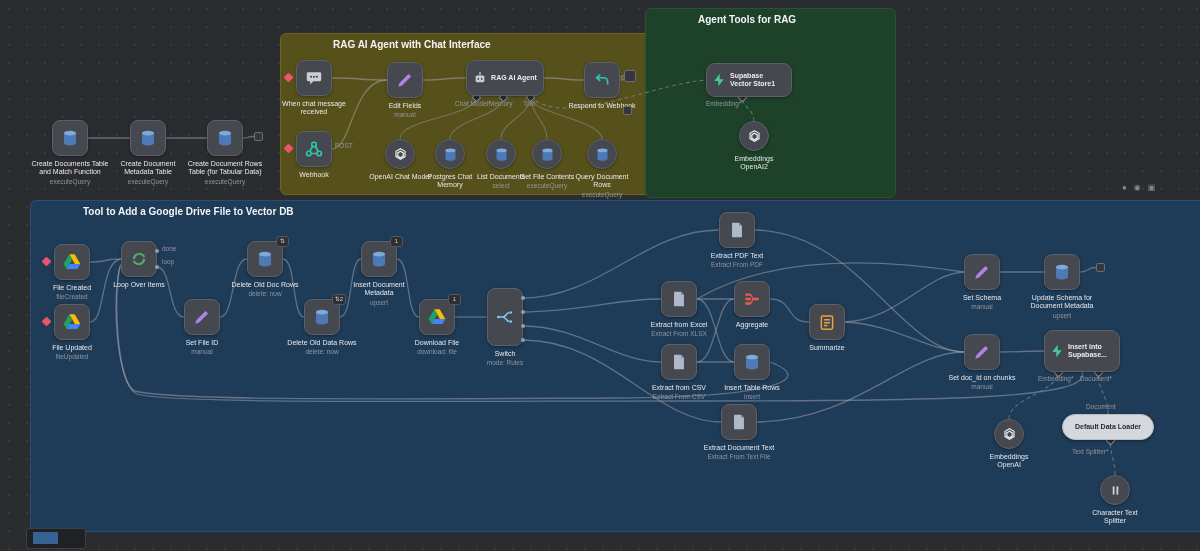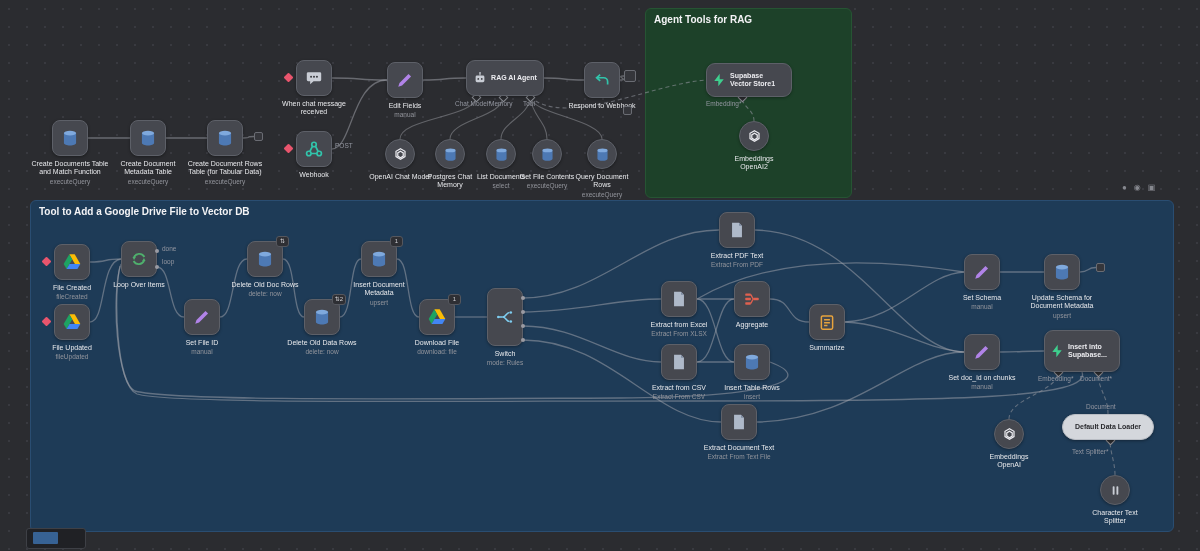--- a/index.html
+++ b/index.html
@@ -1,19 +1,19 @@
 <!DOCTYPE html>
 <html><head>
 <meta charset="utf-8">
 <style>
   html,body{margin:0;padding:0;background:#232428;}
   body{width:1200px;height:551px;overflow:hidden;font-family:"Liberation Sans",sans-serif;}
   #canvas{position:relative;width:1200px;height:551px;background-color:#2b2c30;
     background-image:radial-gradient(#393a40 1px, transparent 1.3px);background-size:18px 18px;}
-  .group{position:absolute;border-radius:6px;z-index:1;}
+  .group{position:absolute;border-radius:6px;z-index:1;padding-left:44px;}
   .group-title{font-size:10px;font-weight:bold;color:#f3f3f5;padding:5px 8px;white-space:nowrap;}
   #edges{position:absolute;left:0;top:0;z-index:2;}
   .edge-main{stroke:#a6a8af;stroke-opacity:.5;stroke-width:1.3;fill:none;}
   .edge-ai{stroke:#8f9198;stroke-opacity:.55;stroke-width:1.1;fill:none;}
   .edge-dashed{stroke:#90939b;stroke-opacity:.6;stroke-width:1.1;fill:none;stroke-dasharray:4 3;}
   .node{position:absolute;z-index:3;}
   .node-box{position:absolute;left:0;top:0;right:0;bottom:0;box-sizing:border-box;
     background:#46484f;border:1px solid #5d6068;display:flex;align-items:center;justify-content:center;
     box-shadow:0 1px 3px rgba(0,0,0,.35);}
   .sq{border-radius:8px;}
@@ -46,20 +46,23 @@
   .canvas-controls{position:absolute;left:1122px;top:183px;display:flex;gap:7px;z-index:5;}
   .ctrl{font-size:8px;color:#86888f;line-height:10px;}
 </style>
 </head>
 <body>
 
 <div id="canvas">
   <div class="minimap">
     <div class="minimap-viewport"></div>
   </div>
+    <div class="group" style="left: 280px; top: 33px; width: 358px; height: 160px; background: rgb(86, 81, 27); border: 1px solid rgb(107, 101, 34);">
+      <div class="group-title">RAG AI Agent with Chat Interface</div>
+    </div>
     <div class="group" style="left: 645px; top: 8px; width: 205px; height: 188px; background: rgb(29, 65, 41); border: 1px solid rgb(38, 84, 51);">
       <div class="group-title">Agent Tools for RAG</div>
     </div>
     <div class="group" style="left: 30px; top: 200px; width: 1142px; height: 330px; background: rgb(30, 59, 87); border: 1px solid rgb(42, 77, 113);">
       <div class="group-title">Tool to Add a Google Drive File to Vector DB</div>
     </div>
     <svg width="1200" height="551" id="edges">
       <path d="M88,138 C113.2,138 104.8,138 130,138" class="edge-main"></path>
       <path d="M166,138 C190.6,138 182.4,138 207,138" class="edge-main"></path>
       <path d="M243,138 C253,138 244,136.5 254,136.5" class="edge-main"></path>

